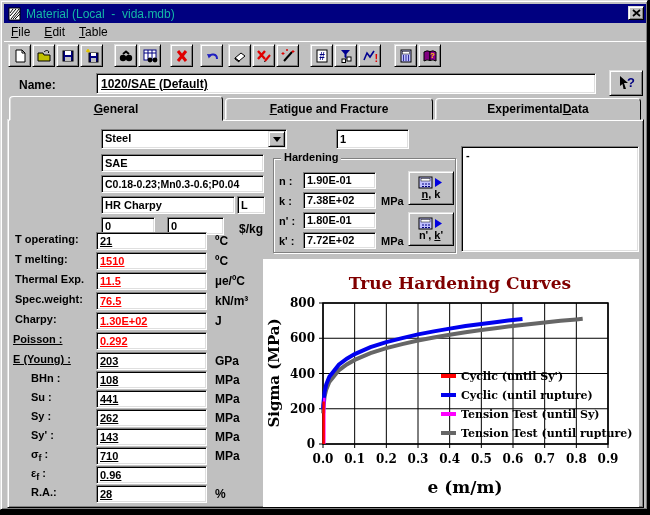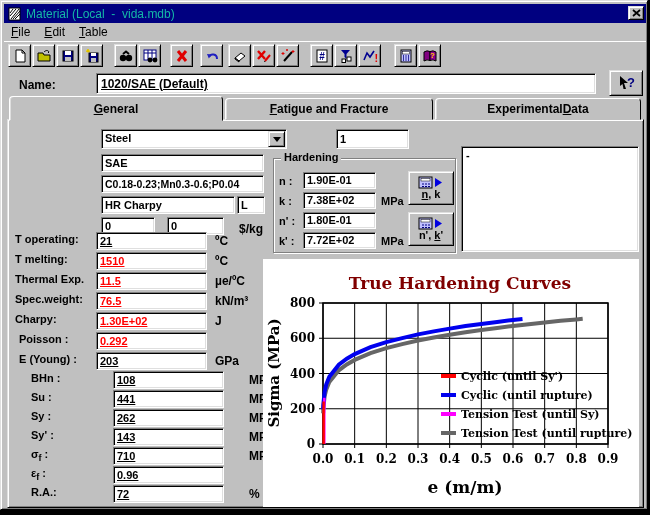--- a/index.html
+++ b/index.html
@@ -62,23 +62,23 @@
   .hbtn { position:absolute; left:407px; width:46px; height:34px; z-index:5;
           display:flex; flex-direction:column; align-items:center; justify-content:center; font-size:10px; }
   .hbtn .blabel { font-weight:bold; font-size:11px; margin-top:-1px; }
   
   #memo-box { position:absolute; left:460px; top:145px; width:178px; height:106px;
               font-weight:bold; font-size:11px; padding:2px 4px; z-index:4; display:block; }
   
   #props { position:absolute; left:0; top:231px; z-index:4; }
   .prow { display:flex; align-items:center; height:18px; margin-bottom:2px; }
   .prow:nth-child(6) { margin-top:2px; }
-  .prow:nth-child(n+8) { margin-top:-1px;gap:17px; }
+  .prow:nth-child(n+8) { margin-top:-1px; }
   .prow .plab { width:95px; padding-left:14px; font-weight:bold; font-size:11px; white-space:nowrap; }
-  .prow:nth-child(6) .plab, .prow:nth-child(7) .plab { padding-left:18px; }
+  .prow:nth-child(6) .plab, .prow:nth-child(7) .plab { padding-left:12px;text-decoration:underline; }
   .prow:nth-child(n+8) .plab { padding-left:30px; }
   .prow .plab sub { font-size:9px; }
   .prow .pfield { width:111px; height:18px; font-weight:bold; font-size:11px; padding:1px 3px;
                   display:flex; align-items:center;text-decoration:underline; }
   .prow .pfield[data-red="true"] { color:#ff0000; }
   .prow .punit { margin-left:8px; font-weight:bold; font-size:12px; }
   
   #chart { position:absolute; left:262px; top:258px; width:376px; height:248px; background:#fff; z-index:4; }
   .tick { font:bold 12px "DejaVu Serif", serif; }
   .ctitle { font:bold 17px "DejaVu Serif", serif; }
@@ -387,21 +387,21 @@
       </div>
 
       <div class="prow">
         <span class="plab"><span>ε</span><sub>f</sub><span> :</span></span>
         <div class="pfield sunken" data-red="false">0.96</div>
         <span class="punit"></span>
       </div>
 
       <div class="prow">
         <span class="plab"><span>R.A.:</span><sub></sub><span></span></span>
-        <div class="pfield sunken" data-red="false">72</div>
+        <div class="pfield sunken" data-red="false">28</div>
         <span class="punit">%</span>
       </div>
 
   </div>
 
   <div id="chart"><svg viewBox="0 0 376 248" width="376" height="248">
           <line x1="60" y1="44" x2="60" y2="185" stroke="#000" stroke-width="1"></line>
           <line x1="60" y1="185" x2="60" y2="189" stroke="#000" stroke-width="1"></line>
           <text x="60" y="204" text-anchor="middle" class="tick">0.0</text>
           <line x1="91.66666666666667" y1="44" x2="91.66666666666667" y2="185" stroke="#000" stroke-width="1"></line>

